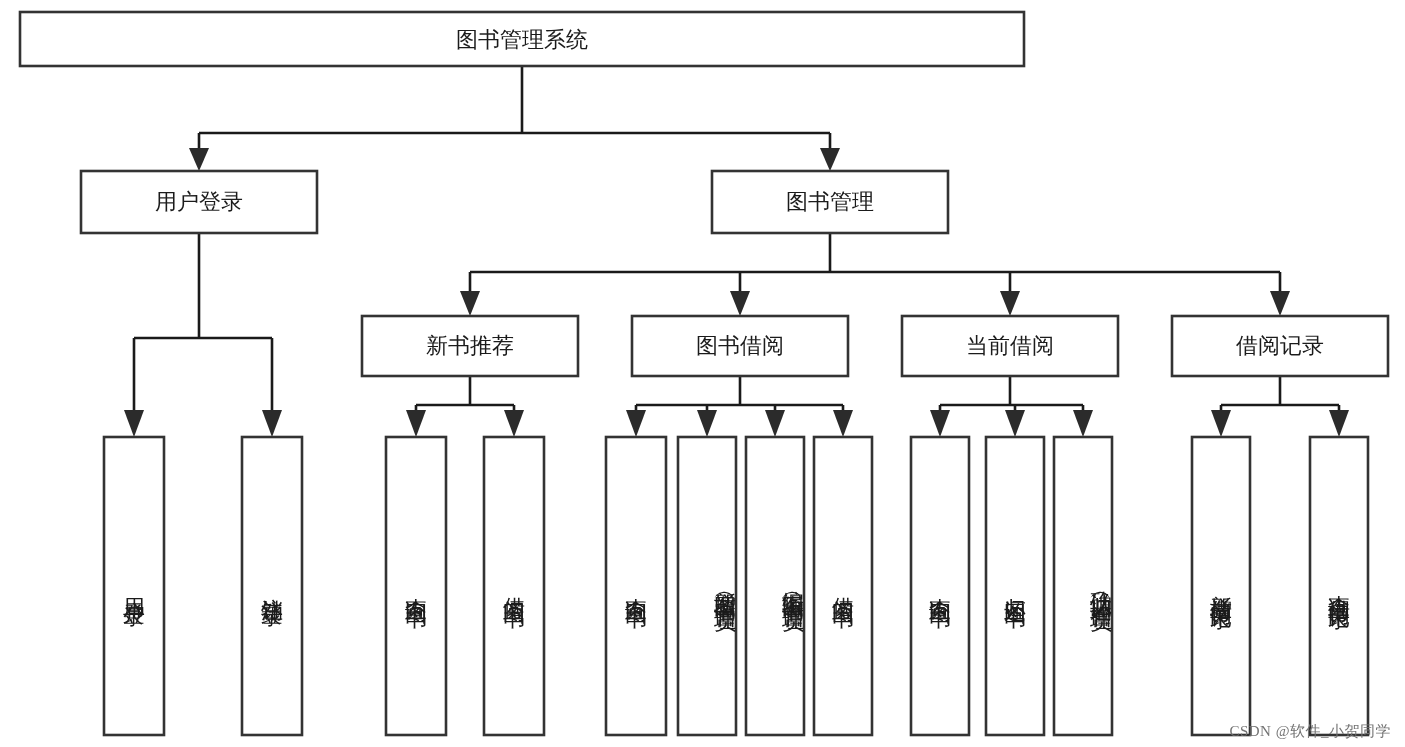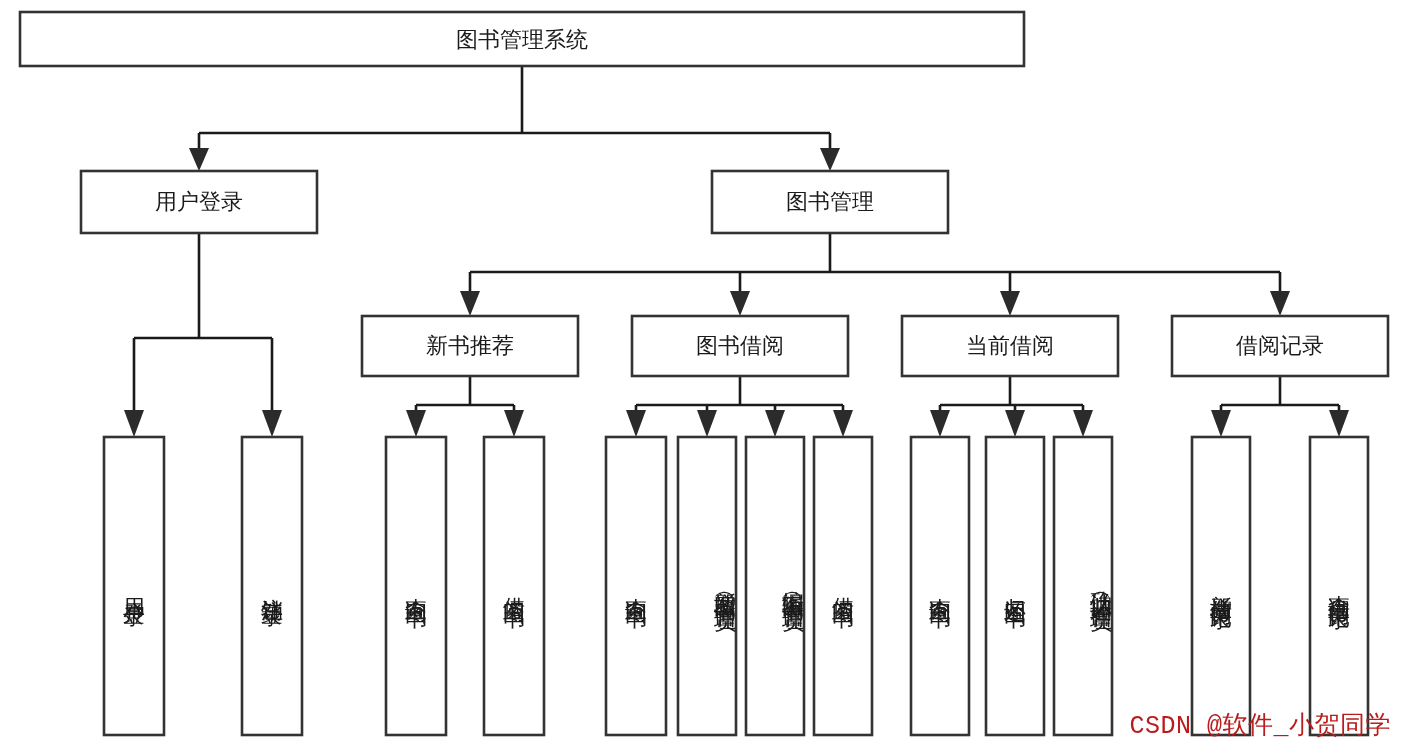--- a/index.html
+++ b/index.html
@@ -61,23 +61,23 @@
     justify-content: center;
     line-height: 1;
     white-space: nowrap;
     pointer-events: none;
     user-select: none;
   }
   .watermark {
     position: absolute;
     right: 14px;
     bottom: 6px;
-    font-family: Liberation Mono, monospace;
-    font-size: 25px;
-    color: #b91c1c;
+    font-family: Liberation Serif, serif;
+    font-size: 15px;
+    color: #737373;
     white-space: nowrap;
     letter-spacing: 0.5px;
   }
 </style>
 </head>
 <body>
 
 <div id="diagram-root">
 
   <svg id="diagram-svg" viewBox="0 0 1405 747" xmlns="http://www.w3.org/2000/svg">

